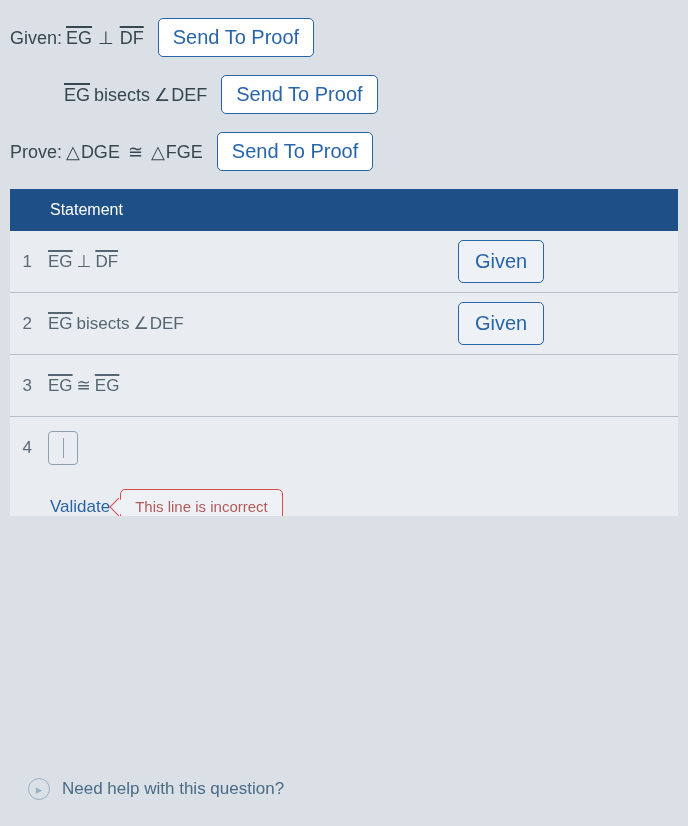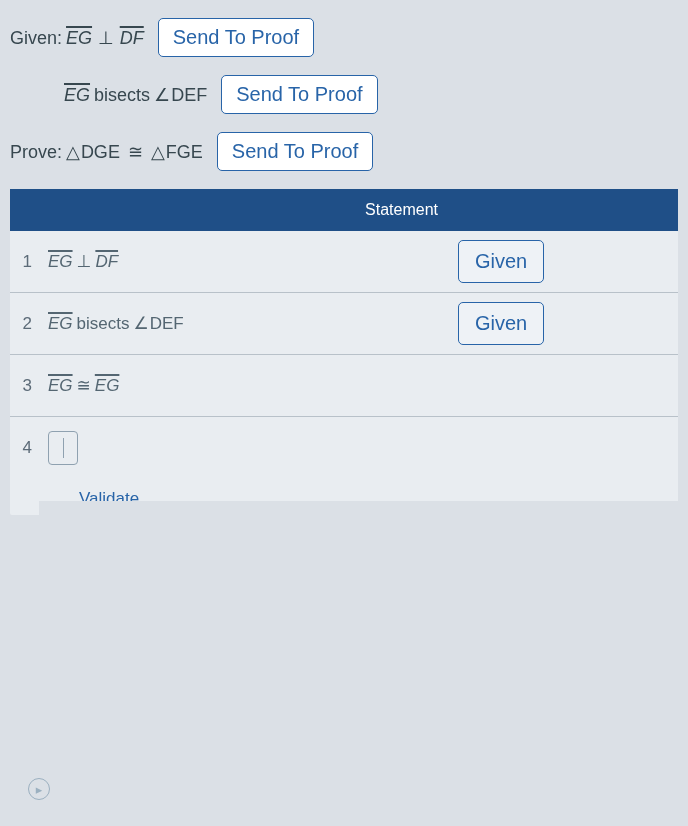--- a/index.html
+++ b/index.html
@@ -22,21 +22,21 @@
   .label-text {
     font-size: 18px;
     color: #37474f;
     display: flex;
     align-items: baseline;
     gap: 4px;
     white-space: nowrap;
     text-align: center;
   }
   .label-text.sub { margin-left: 54px; }
-  .seg { text-decoration: overline; text-decoration-thickness: 1.5px; font-style: italic; }
+  .seg { text-decoration: overline; text-decoration-thickness: 1.5px; }
   .perp { margin: 0 2px; }
   .ang::before { content: "\2220"; margin-right: 1px; }
   .tri::before { content: "\25B3"; margin-right: 1px; }
   .cong { margin: 0 4px; }
   .btn-outline {
     border: 1.5px solid #2864a8;
     color: #2864a8;
     background: #ffffff;
     padding: 7px 14px;
     border-radius: 5px;
@@ -47,21 +47,20 @@
   .proof-table {
     margin-top: 8px;
     background: #e9edf1;
     border-radius: 2px;
   }
   .thead {
     display: flex;
     background: #1f4f87;
     color: #fff;
     font-size: 16px;
-    text-align: right;
   }
   .th-stmt { flex: 0 0 440px; padding: 12px 12px 12px 40px; }
   .th-reason { flex: 1; padding: 12px; }
   .trow {
     display: flex;
     align-items: center;
     border-bottom: 1px solid #b8c1c9;
     min-height: 62px;
   }
   .trow .num {
@@ -109,21 +108,20 @@
     position: absolute;
     left: 50%; top: 20%; bottom: 20%;
     width: 1px;
     background: #8fa1b0;
   }
   .validate-row {
     display: flex;
     align-items: center;
     gap: 10px;
     padding: 10px 10px 6px 40px;
-    margin-left: 29px;
   }
   .validate-txt {
     color: #2864a8;
     font-size: 17px;
   }
   .error-bubble {
     position: relative;
     border: 1.5px solid #d94a4a;
     color: #b25a5a;
     border-radius: 5px;
@@ -241,21 +239,23 @@
 
     <div class="trow" style="border-bottom:none;">
       <div class="num">4</div>
       <div class="stmt-cell">
         <span class="placeholder-box"></span>
       </div>
     </div>
 
     <div class="validate-row" style="position:relative;">
       <span class="validate-txt">Validate</span>
+      <span class="error-bubble">This line is incorrect</span>
       <div class="cutoff-mask" style="bottom:-6px;"></div>
     </div>
 
   </div>
 </div>
 
 <div class="help-line">
   <span class="help-icon">▸</span>
+  <span>Need help with this question?</span>
 </div>
 
 </body></html>

